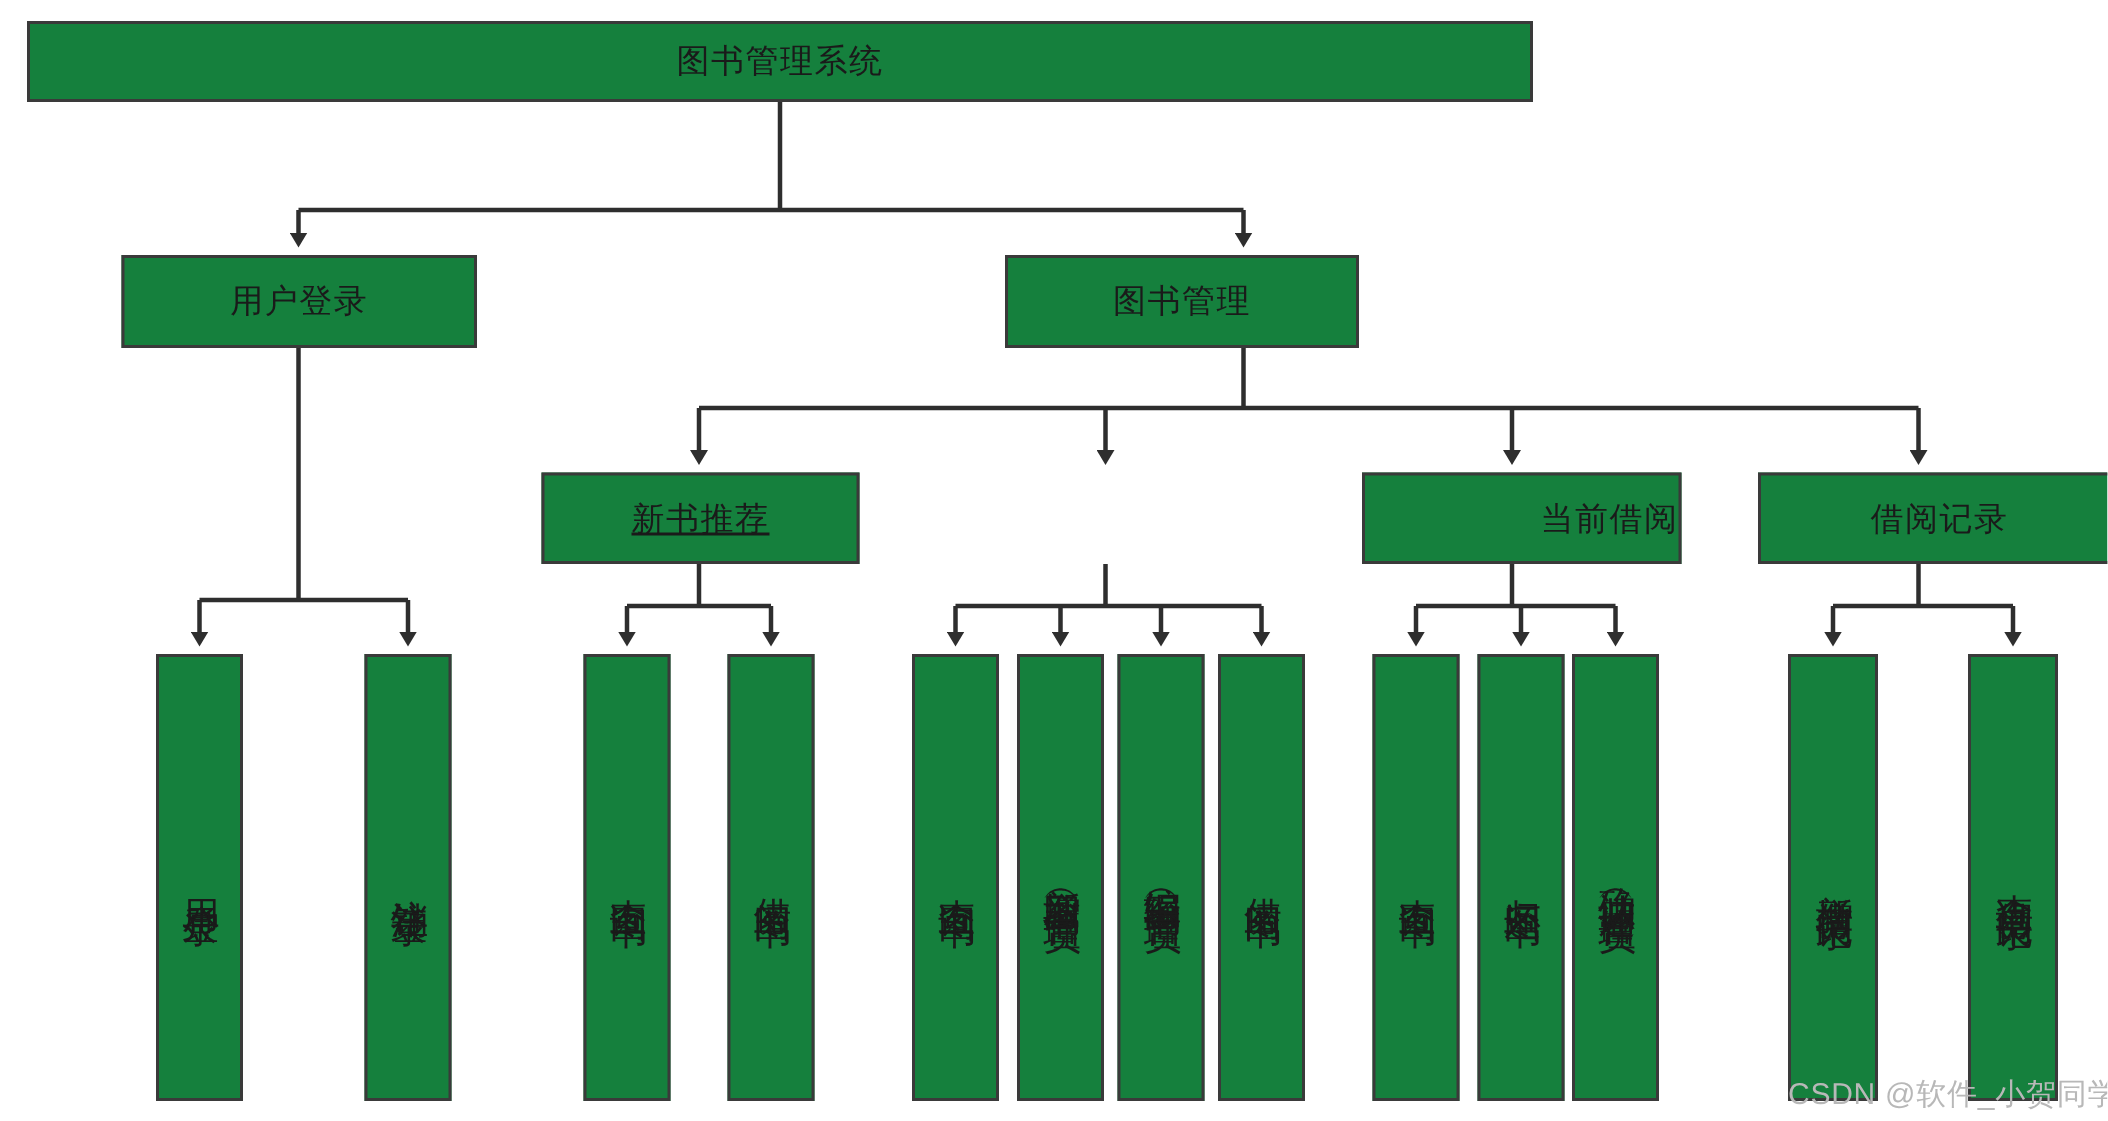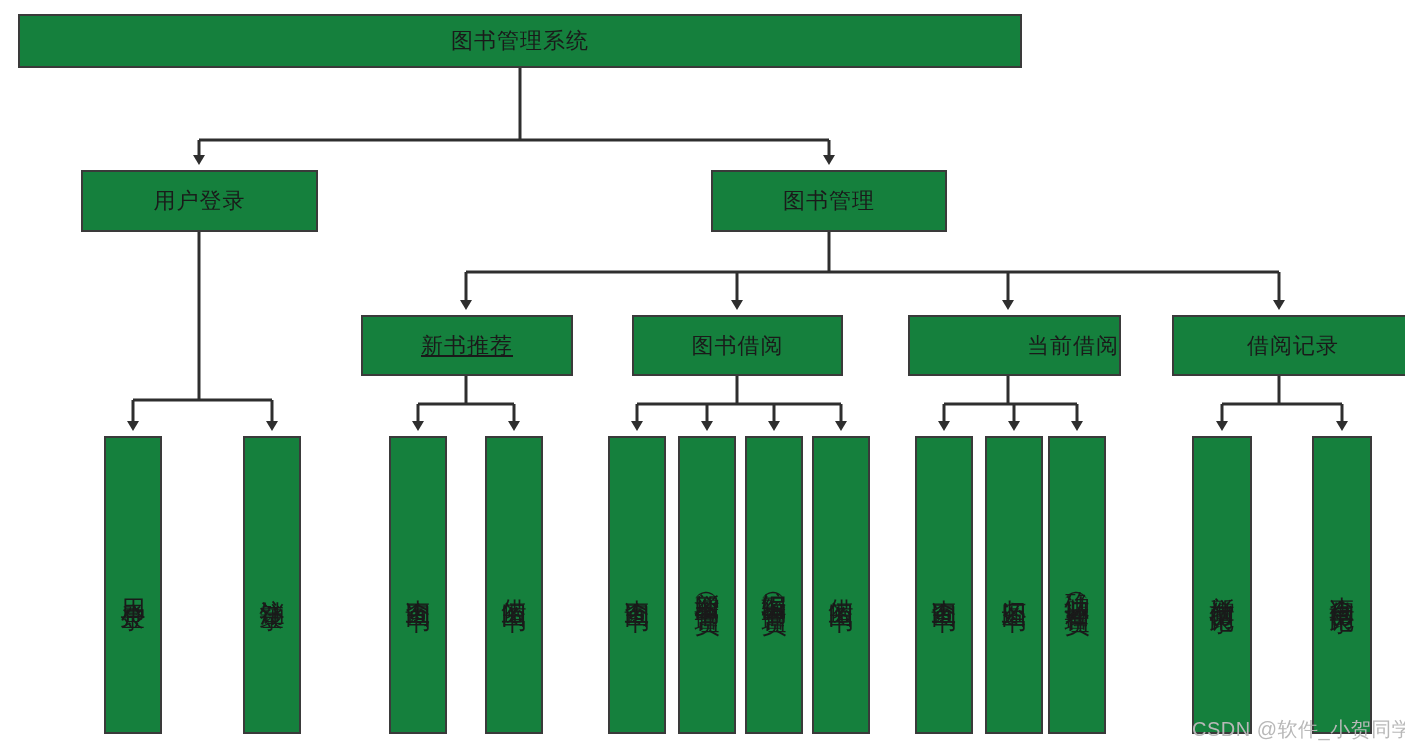--- a/index.html
+++ b/index.html
@@ -125,29 +125,26 @@
     </g>
   </svg>
 
   <div class="node horiz root" style="left:18px; top:14px; width:1004px; height:54px;">
     <span class="node-label">图书管理系统</span>
   </div>
 
   <div class="node horiz" style="left:81px; top:170px; width:237px; height:62px;">
     <span class="node-label">用户登录</span>
   </div>
-  <div class="node horiz" style="left:711px; top:170px; width:236px; height:62px;justify-content:center;">
+  <div class="node horiz" style="left:670px; top:170px; width:236px; height:62px;justify-content:center;">
     <span class="node-label">图书管理</span>
   </div>
 
   <div class="node horiz" style="left:361px; top:315px; width:212px; height:61px;text-decoration:underline;">
     <span class="node-label">新书推荐</span>
-  </div>
-  <div class="node horiz" style="left:632px; top:315px; width:211px; height:61px;">
-    <span class="node-label">图书借阅</span>
   </div>
   <div class="node horiz" style="left:908px; top:315px; width:213px; height:61px;justify-content:flex-end;">
     <span class="node-label">当前借阅</span>
   </div>
   <div class="node horiz" style="left:1172px; top:315px; width:242px; height:61px;">
     <span class="node-label">借阅记录</span>
   </div>
 
   <div class="node vert" style="left:104px; top:436px; width:58px; height:298px;">
     <span class="node-label">用户登录</span>

